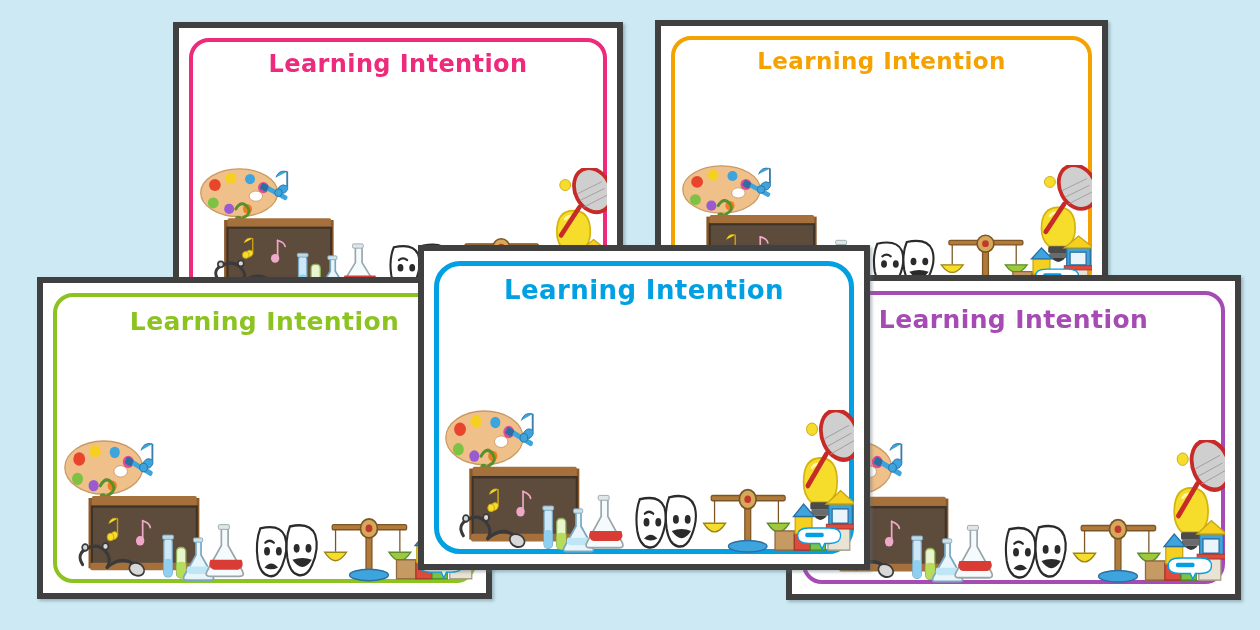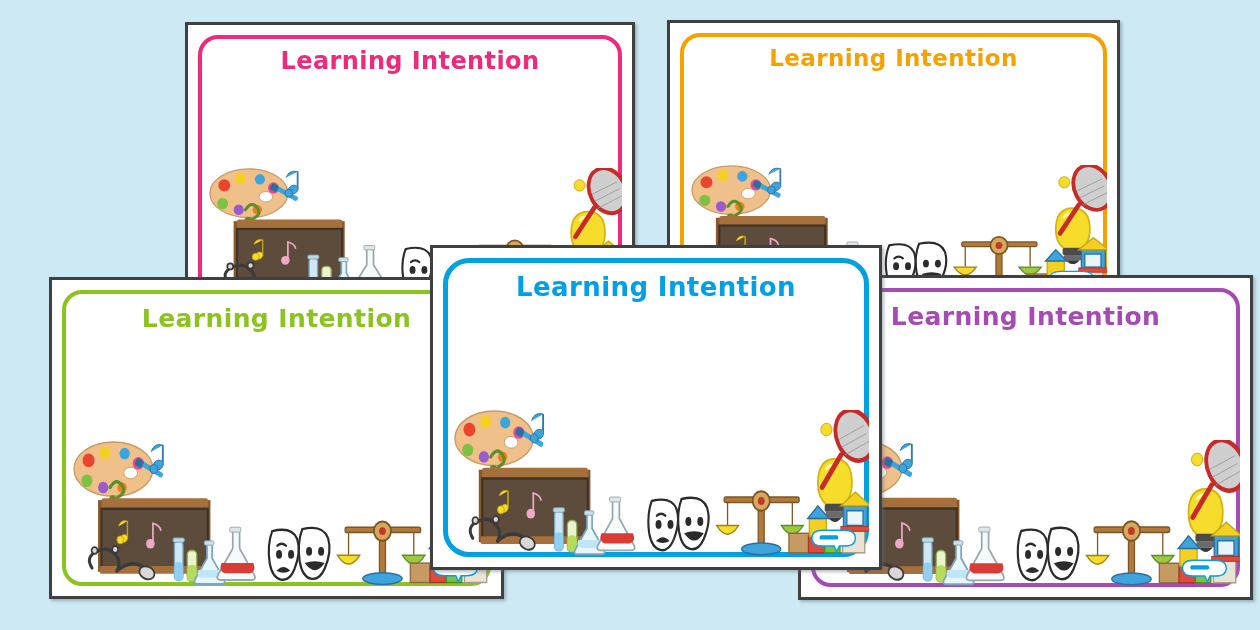--- a/index.html
+++ b/index.html
@@ -11,23 +11,22 @@
     position:relative;
   }
   #stage{position:absolute;inset:0;}
 
   
   .card{
     position:absolute;
     background:#ffffff;
     box-sizing:border-box;
     box-shadow:2px 2px 3px rgba(90,110,120,.45);
-    border:3px solid #404040;
+    border:6px solid #404040;
     overflow:hidden;
-    margin-left:12px;
   }
   
   .frame{
     position:absolute;
     inset:10px;
     border-style:solid;
     border-width:4px;
     border-radius:20px;
     box-sizing:border-box;
     pointer-events:none;

